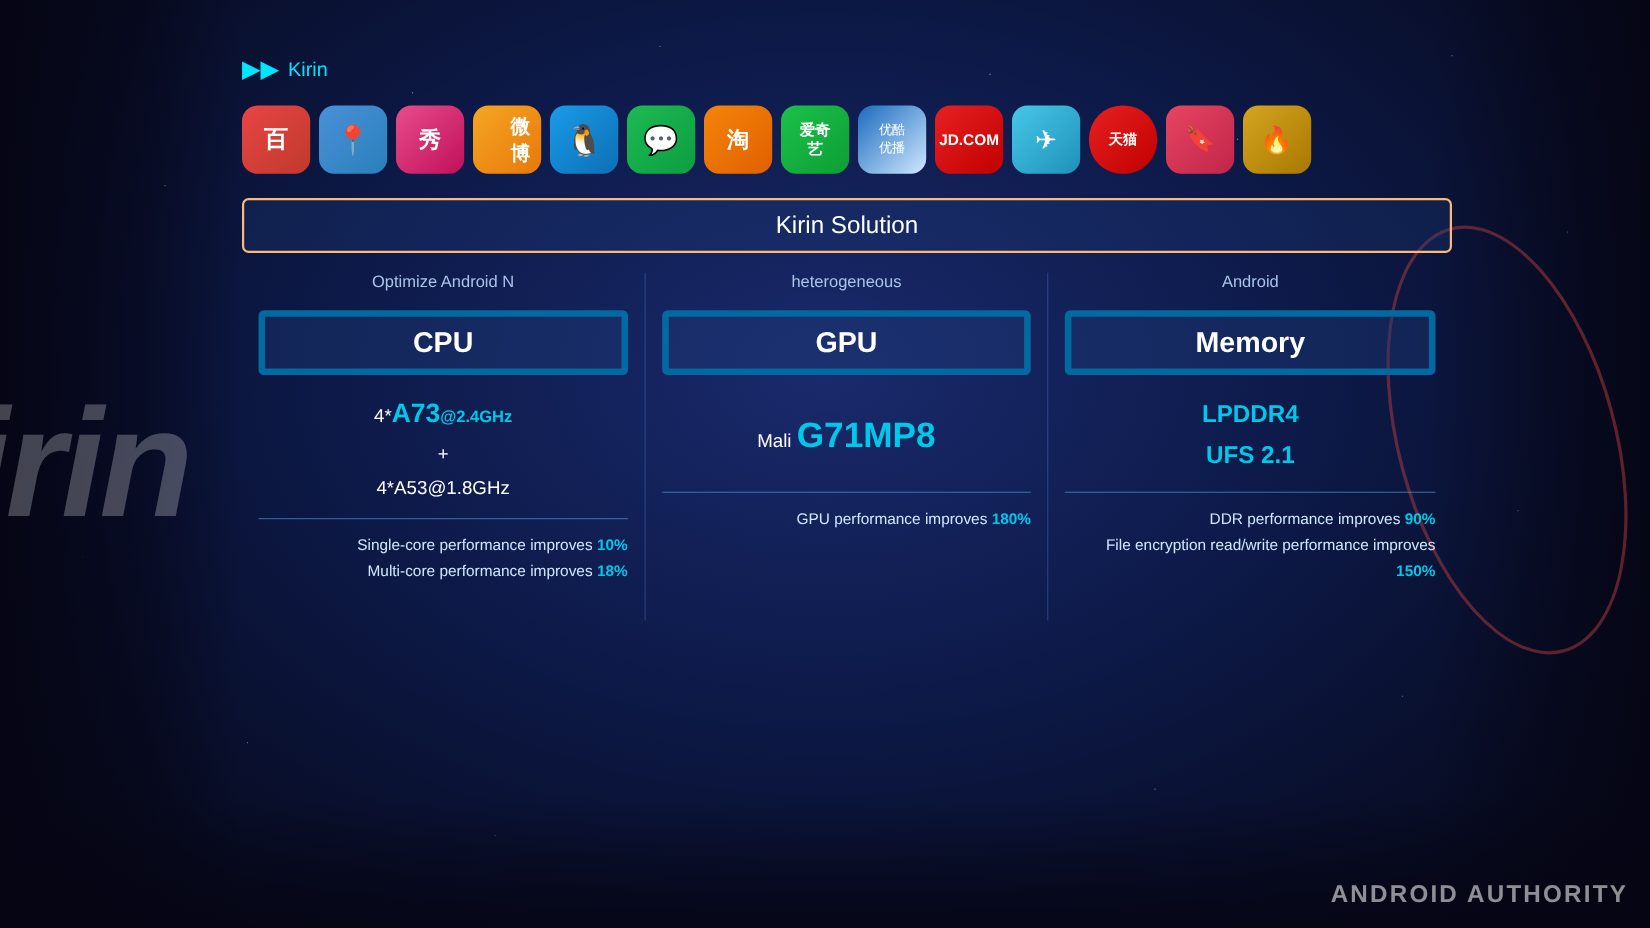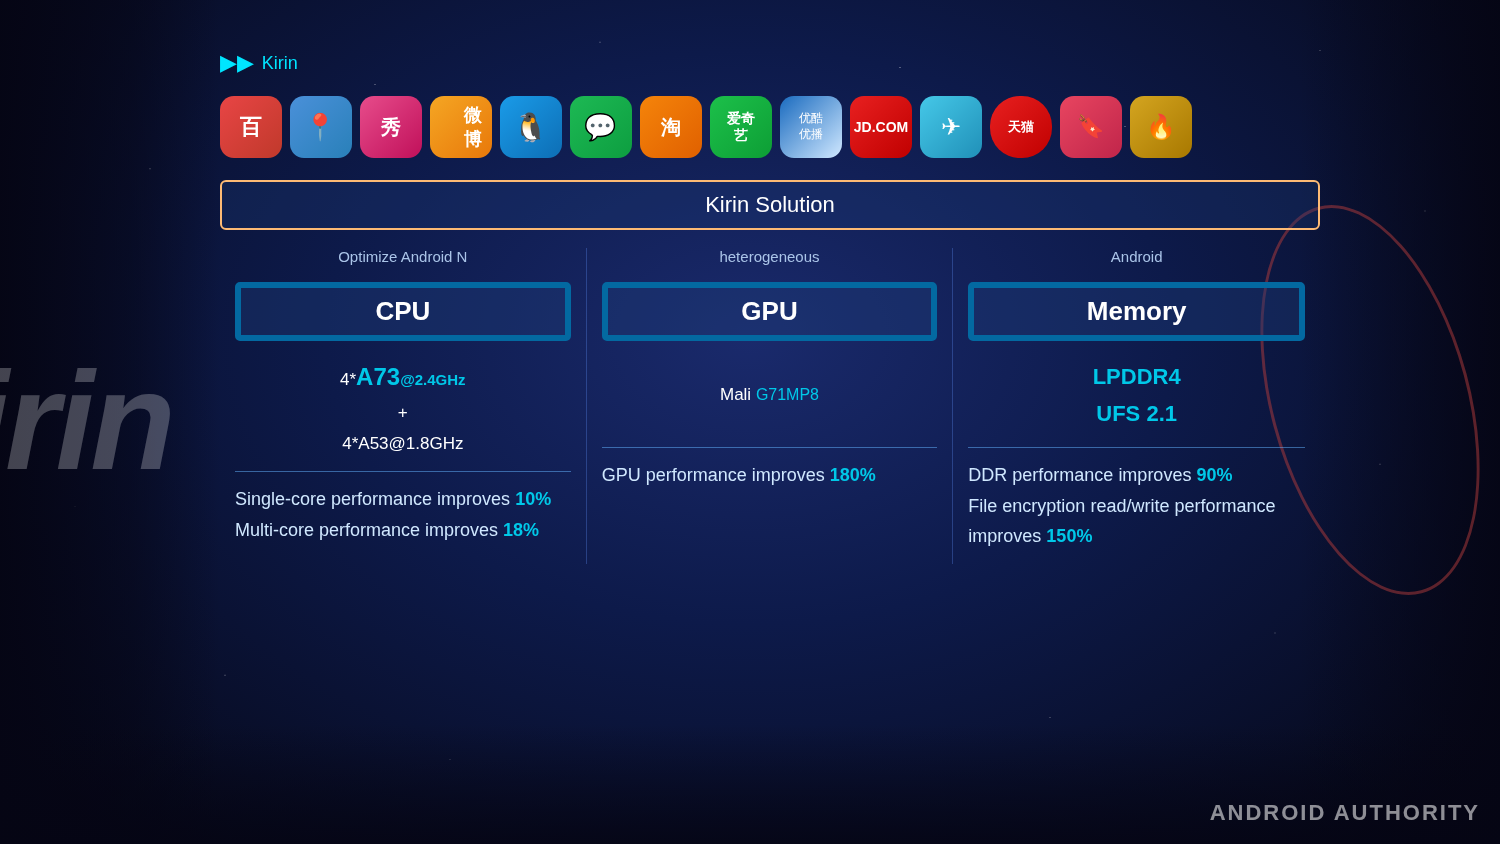--- a/index.html
+++ b/index.html
@@ -219,23 +219,24 @@
     }
 
     .divider-line {
       height: 1px;
       background: rgba(100, 180, 255, 0.5);
       margin: 12px 0;
     }
 
     .col-performance {
       color: #d0e8ff;
-      font-size: 18px;
+      font-size: 14px;
       line-height: 1.7;
       min-height: 80px;
+      text-align: right;
     }
 
     .perf-highlight {
       color: #00c8e8;
       font-weight: bold;
     }
 
     
     .watermark {
       position: absolute;
@@ -349,21 +350,21 @@
         <div>Single-core performance improves <span class="perf-highlight">10%</span></div>
         <div>Multi-core performance improves <span class="perf-highlight">18%</span></div>
       </div>
     </div>
 
     <div class="col">
       <div class="col-subtitle">heterogeneous</div>
       <div class="col-header-box">GPU</div>
       <div class="col-spec">
         <div style="text-align:center; color:white; font-size:17px;">
-          <span>Mali </span><span class="spec-cyan" style="font-size:16px; font-weight:normal;">G71MP8</span>
+          <span>Mali </span><span class="spec-cyan" style="font-size:32px; font-weight:bold;">G71MP8</span>
         </div>
       </div>
       <div class="divider-line"></div>
       <div class="col-performance">
         <div>GPU performance improves <span class="perf-highlight">180%</span></div>
       </div>
     </div>
 
     <div class="col">
       <div class="col-subtitle">Android</div>

